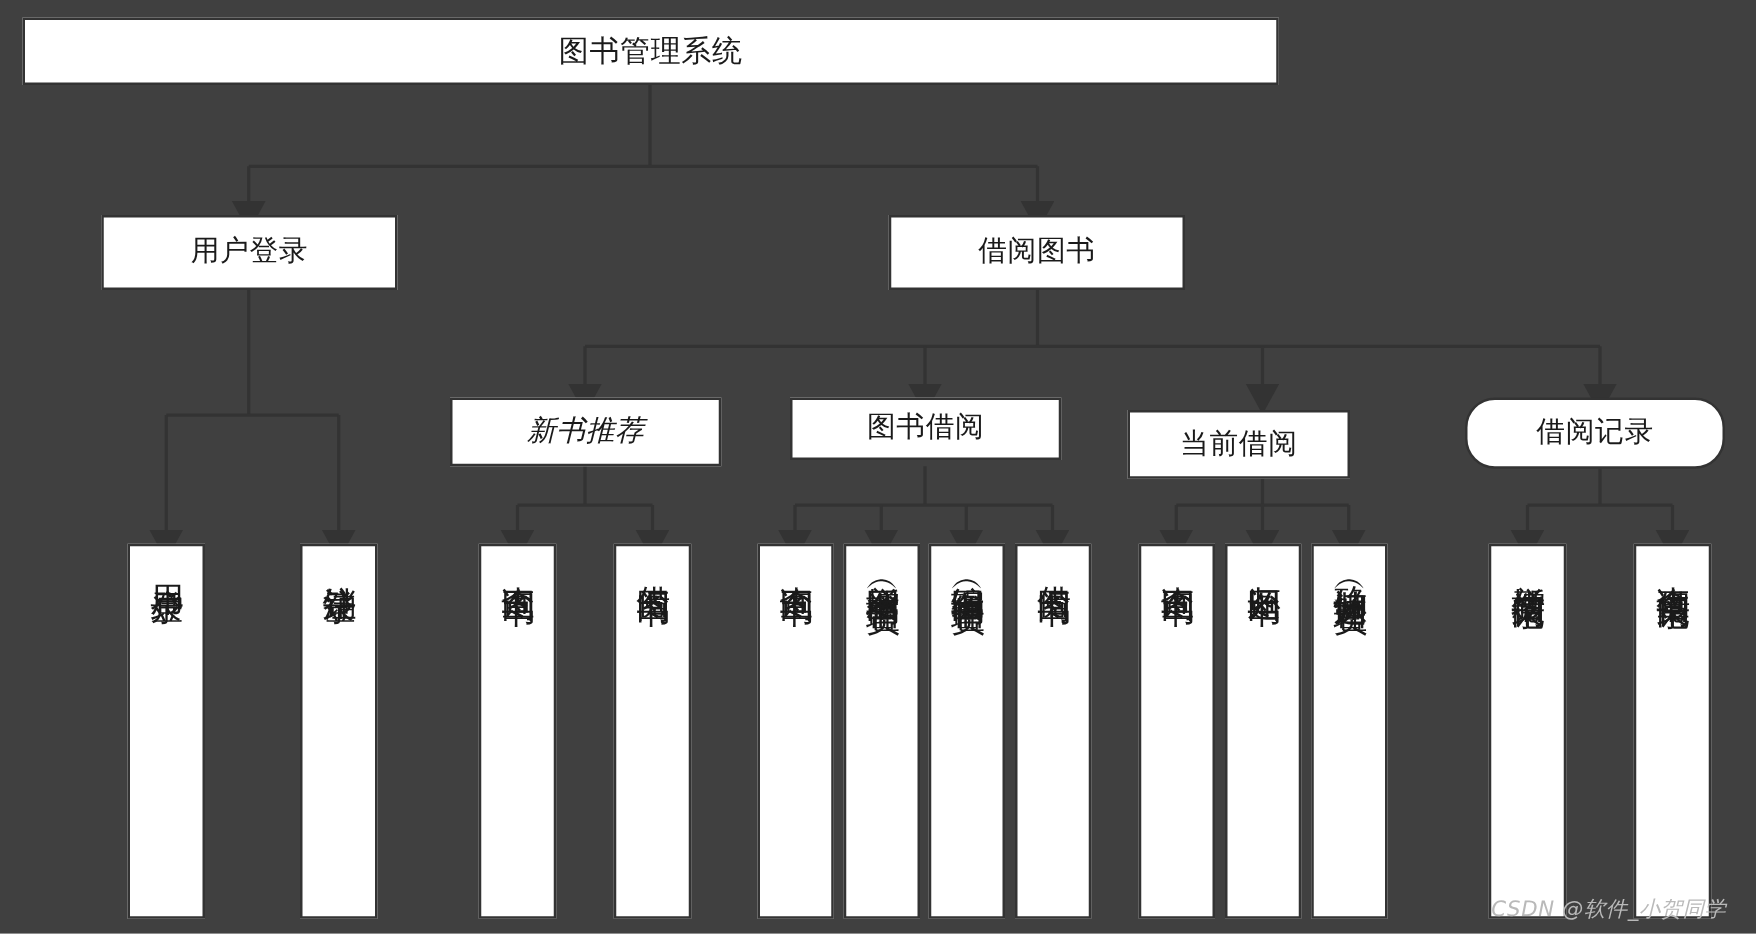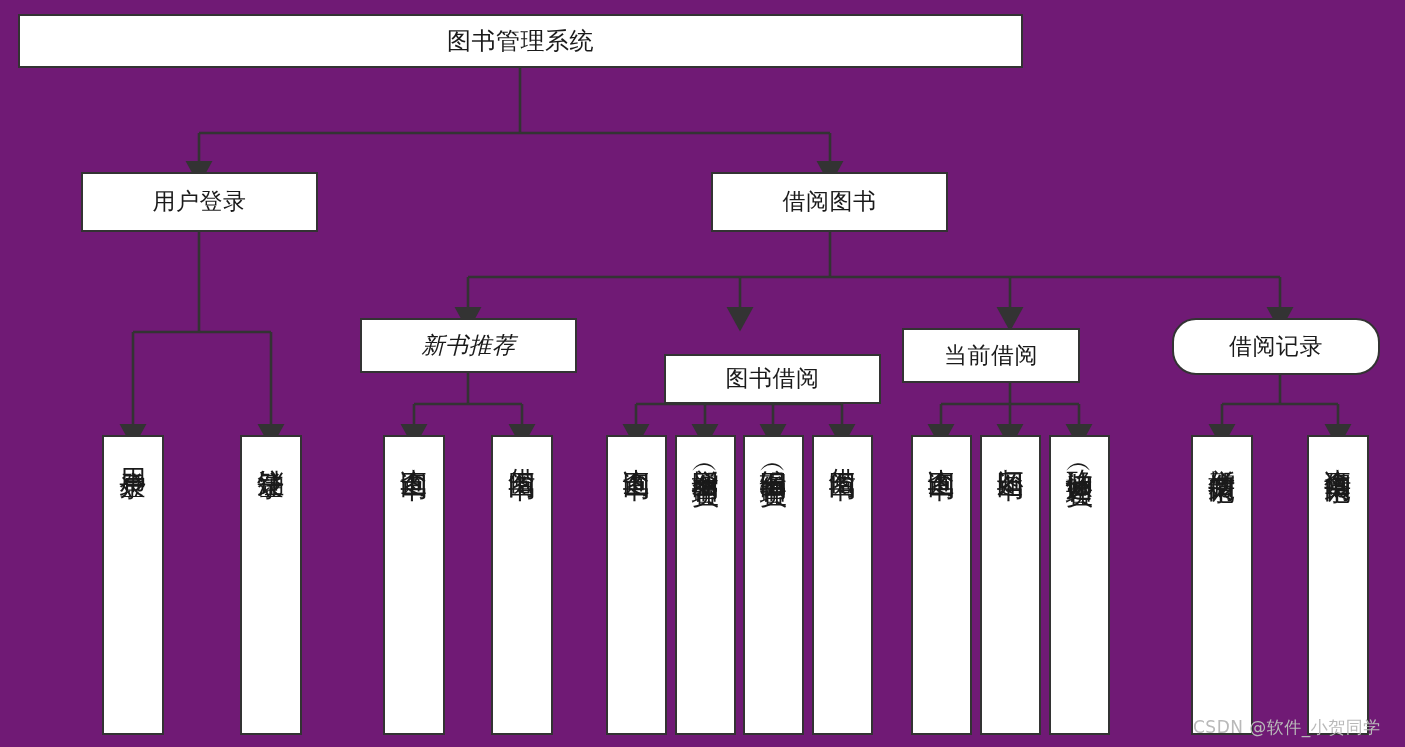--- a/index.html
+++ b/index.html
@@ -9,21 +9,21 @@
     background: #ffffff;
   }
   body {
     font-family: "DejaVu Sans", "Liberation Sans", sans-serif;
     color: #1a1a1a;
   }
   #canvas {
     position: relative;
     width: 1405px;
     height: 747px;
-    background: #701a75;
+    background: #404040;
     overflow: hidden;
   }
   #edges {
     position: absolute;
     left: 0;
     top: 0;
     width: 1405px;
     height: 747px;
     pointer-events: none;
   }
@@ -139,21 +139,21 @@
   </div>
 
   <div class="node horiz" style="left:711px; top:172px; width:237px; height:60px;">
     <span class="label">借阅图书</span>
   </div>
 
   <div class="node horiz" style="left:360px; top:318px; width:217px; height:55px;font-style:italic;">
     <span class="label">新书推荐</span>
   </div>
 
-  <div class="node horiz" style="left:664px; top:318px; width:217px; height:50px;margin-top:36px;">
+  <div class="node horiz" style="left:632px; top:318px; width:217px; height:50px;">
     <span class="label">图书借阅</span>
   </div>
 
   <div class="node horiz" style="left:902px; top:328px; width:178px; height:55px;">
     <span class="label">当前借阅</span>
   </div>
 
   <div class="node horiz" style="left:1172px; top:318px; width:208px; height:57px;border-radius:24px;">
     <span class="label">借阅记录</span>
   </div>
@@ -203,15 +203,15 @@
   </div>
 
   <div class="node leaf" style="left:1191px; top:435px; width:62px; height:300px;">
     <span class="label">新增借阅记录</span>
   </div>
 
   <div class="node leaf" style="left:1307px; top:435px; width:62px; height:300px;">
     <span class="label">查询借阅记录</span>
   </div>
 
-  <div class="watermark" style="left:1193px; top:716px;">CSDN @软件_小贺同学</div>
+  <div class="watermark" style="left:1193px; top:716px;font-style:italic;">CSDN @软件_小贺同学</div>
 
 </div>
 
 </body></html>

